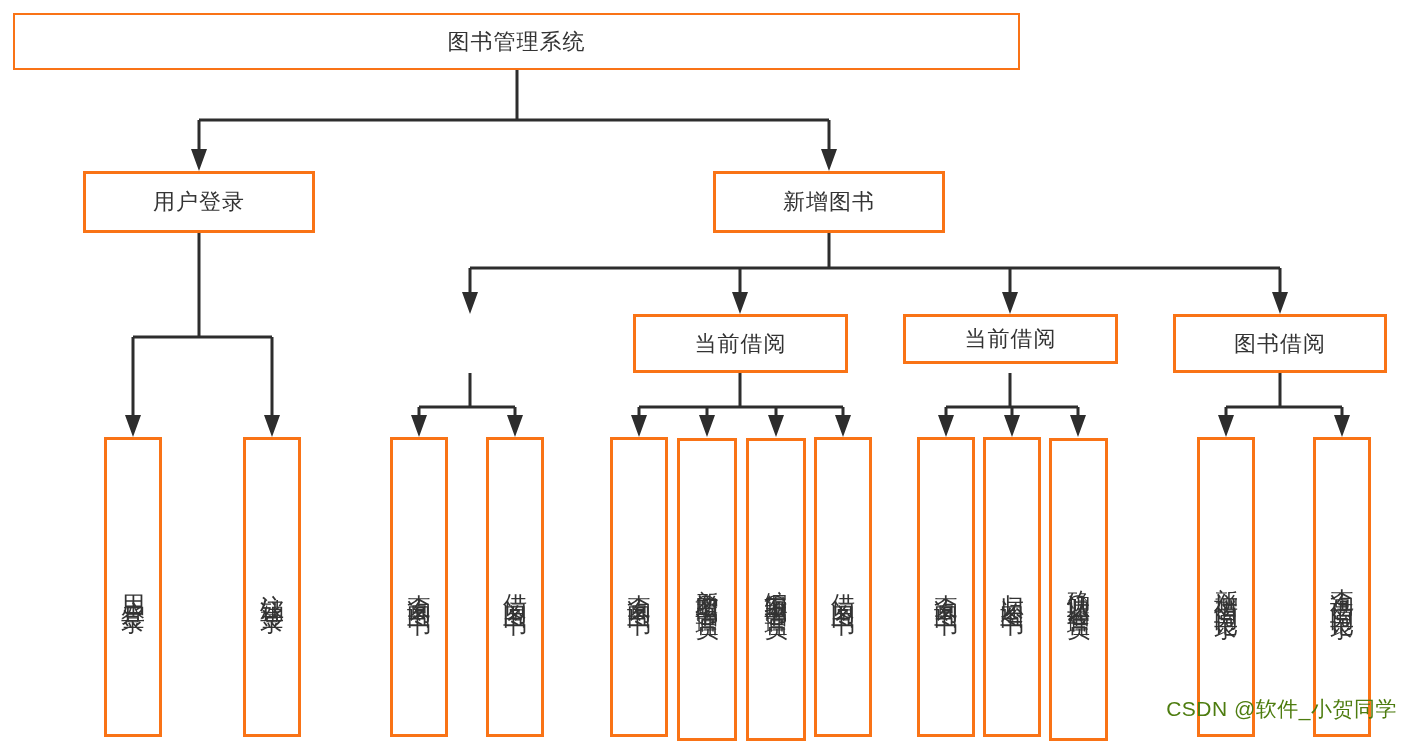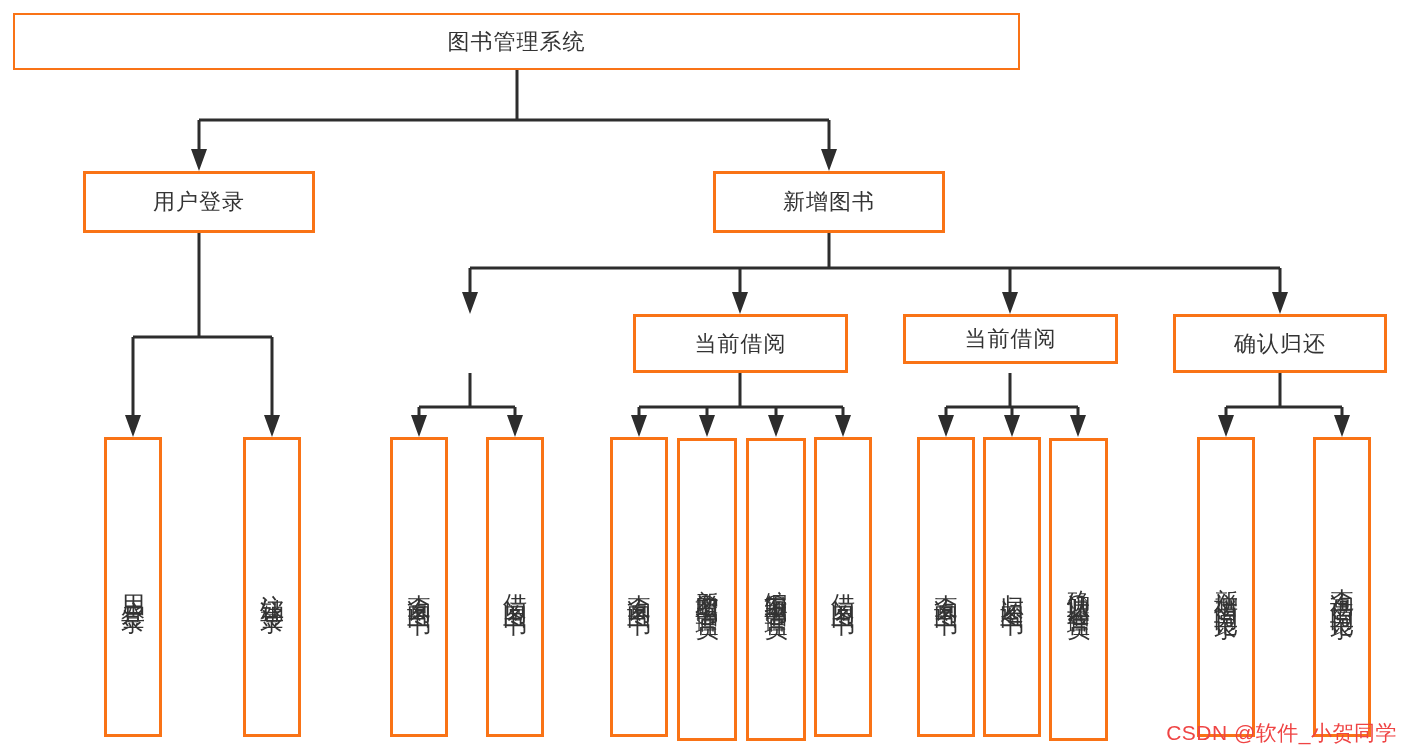--- a/index.html
+++ b/index.html
@@ -41,23 +41,23 @@
     letter-spacing: 6px;
     line-height: 1;
   }
   .box.v.long span {
     font-size: 23px;
     letter-spacing: 4px;
   }
   #watermark {
     position: absolute;
     right: 8px;
-    bottom: 0;
+    bottom: 24px;
     font-size: 21px;
-    color: #ef4444;
+    color: #4d7c0f;
     letter-spacing: 0.5px;
     z-index: 5;
     white-space: nowrap;
   }
 </style>
 </head>
 <body>
 
 <div id="canvas">
 
@@ -115,21 +115,21 @@
     <span>新增图书</span>
   </div>
 
   <div class="box h" style="left:633px; top:314px; width:215px; height:59px">
     <span>当前借阅</span>
   </div>
   <div class="box h" style="left:903px; top:314px; width:215px; height:50px">
     <span>当前借阅</span>
   </div>
   <div class="box h" style="left:1173px; top:314px; width:214px; height:59px">
-    <span>确认归还</span>
+    <span>图书借阅</span>
   </div>
 
   <div class="box v" style="left:104px; top:437px; width:58px; height:300px">
     <span>用户登录</span>
   </div>
   <div class="box v" style="left:243px; top:437px; width:58px; height:300px">
     <span>注销登录</span>
   </div>
 
   <div class="box v" style="left:390px; top:437px; width:58px; height:300px">

